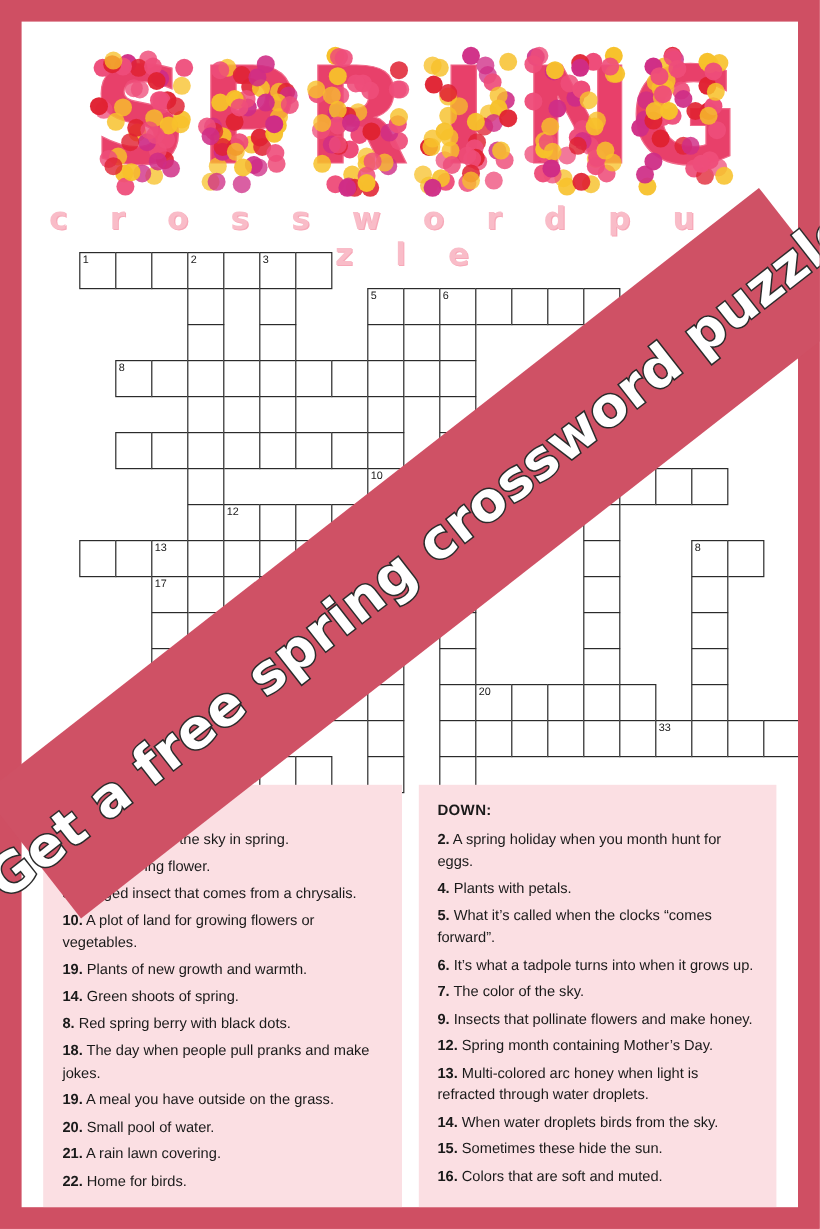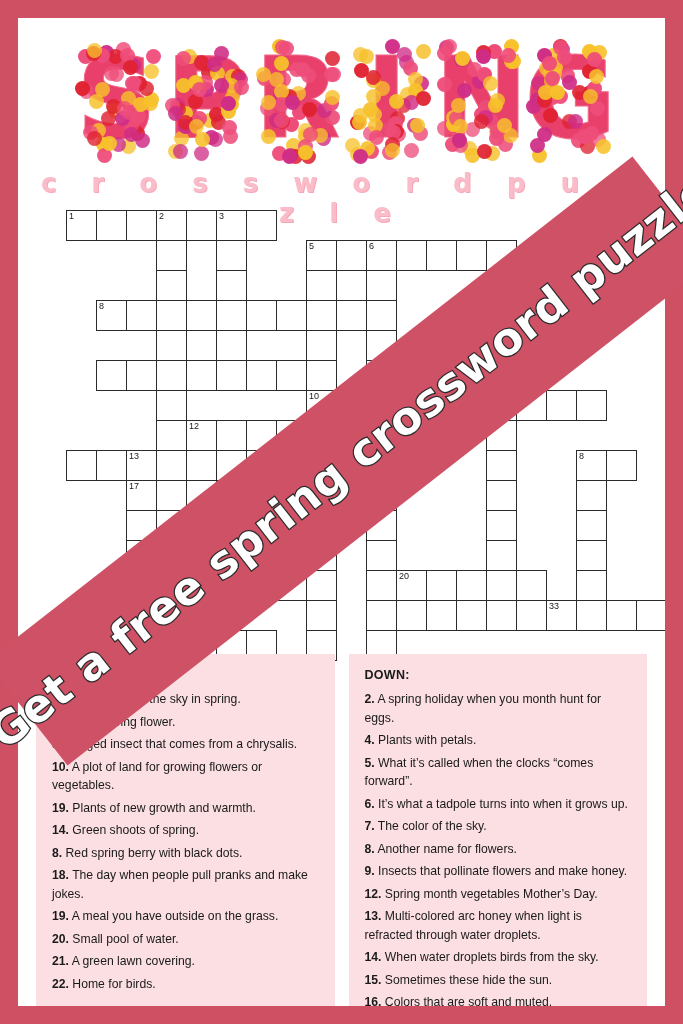--- a/index.html
+++ b/index.html
@@ -659,35 +659,34 @@
             <div class="clue"><b>1.</b> <span>Toy that flies in the sky in spring.</span></div>
             <div class="clue"><b>5.</b> <span>Yellow spring flower.</span></div>
             <div class="clue"><b>8.</b> <span>Winged insect that comes from a chrysalis.</span></div>
             <div class="clue"><b>10.</b> <span>A plot of land for growing flowers or vegetables.</span></div>
             <div class="clue"><b>19.</b> <span>Plants of new growth and warmth.</span></div>
             <div class="clue"><b>14.</b> <span>Green shoots of spring.</span></div>
             <div class="clue"><b>8.</b> <span>Red spring berry with black dots.</span></div>
             <div class="clue"><b>18.</b> <span>The day when people pull pranks and make jokes.</span></div>
             <div class="clue"><b>19.</b> <span>A meal you have outside on the grass.</span></div>
             <div class="clue"><b>20.</b> <span>Small pool of water.</span></div>
-            <div class="clue"><b>21.</b> <span>A green lawn covering.</span></div>
+            <div class="clue"><b>21.</b> <span>A rain lawn covering.</span></div>
             <div class="clue"><b>22.</b> <span>Home for birds.</span></div>
           </div>
       </div>
       <div class="clue-box">
         <div class="clue-head">DOWN:</div>
         <div id="downList">
             <div class="clue"><b>2.</b> <span>A spring holiday when you month hunt for eggs.</span></div>
             <div class="clue"><b>4.</b> <span>Plants with petals.</span></div>
             <div class="clue"><b>5.</b> <span>What it’s called when the clocks “comes forward”.</span></div>
             <div class="clue"><b>6.</b> <span>It’s what a tadpole turns into when it grows up.</span></div>
             <div class="clue"><b>7.</b> <span>The color of the sky.</span></div>
-            <div class="clue"><b>8.</b> <span>Another name for flowers.</span></div>
             <div class="clue"><b>9.</b> <span>Insects that pollinate flowers and make honey.</span></div>
-            <div class="clue"><b>12.</b> <span>Spring month vegetables Mother’s Day.</span></div>
+            <div class="clue"><b>12.</b> <span>Spring month containing Mother’s Day.</span></div>
             <div class="clue"><b>13.</b> <span>Multi-colored arc honey when light is refracted through water droplets.</span></div>
             <div class="clue"><b>14.</b> <span>When water droplets birds from the sky.</span></div>
             <div class="clue"><b>15.</b> <span>Sometimes these hide the sun.</span></div>
             <div class="clue"><b>16.</b> <span>Colors that are soft and muted.</span></div>
           </div>
       </div>
     </div>
 
   </div>
 

